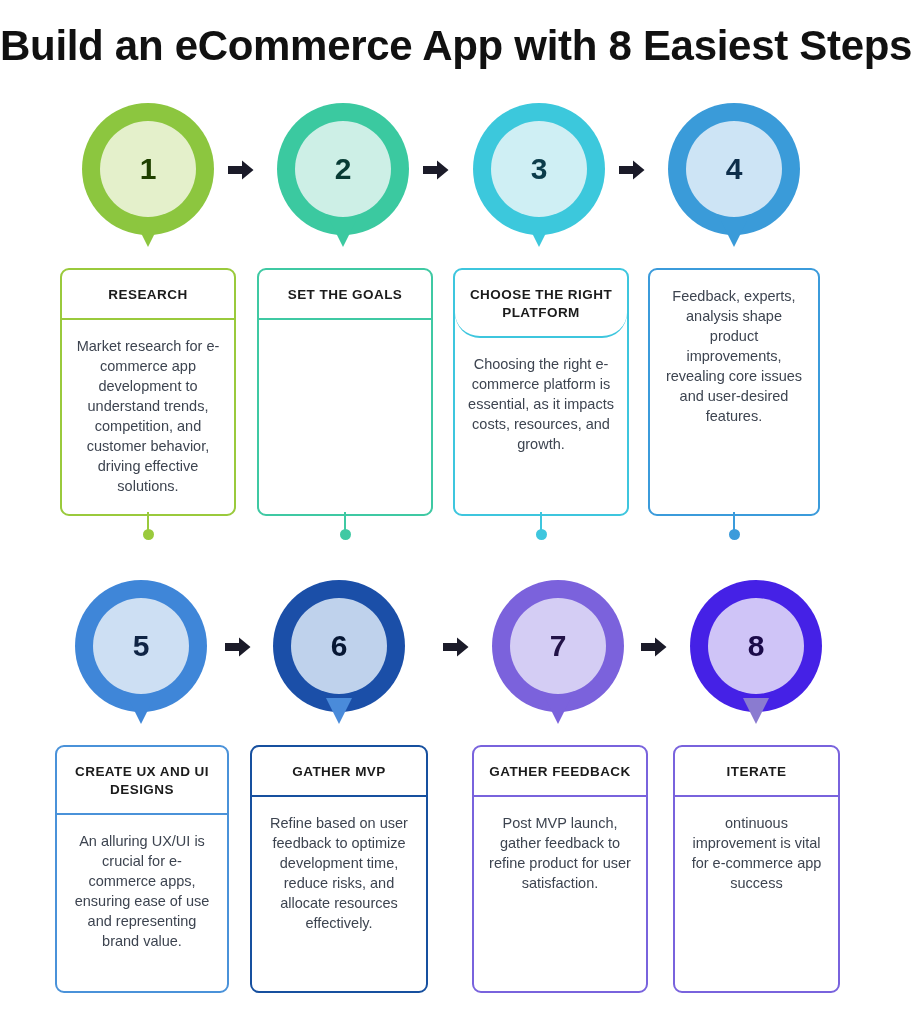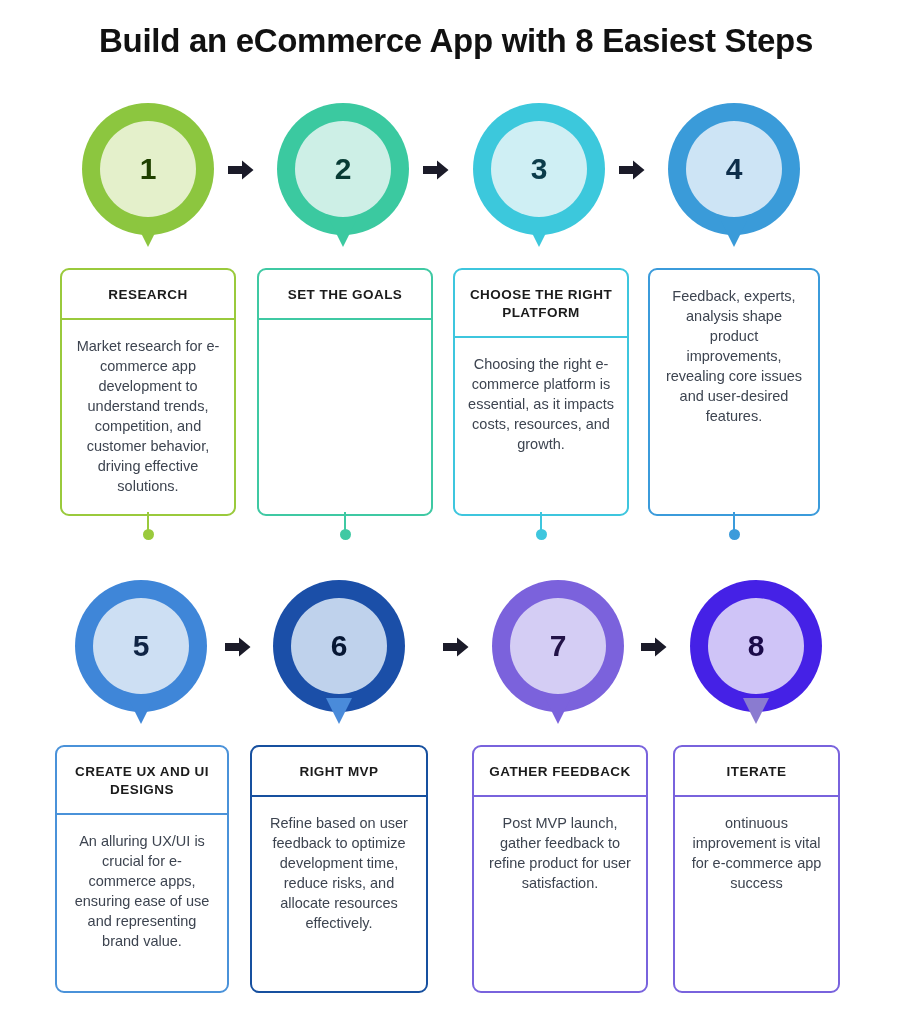--- a/index.html
+++ b/index.html
@@ -11,21 +11,21 @@
     overflow:hidden;
     position:relative;
   }
   .page{position:relative;width:912px;height:1024px;}
 
   
   .title{
     position:absolute;
     left:0;top:22px;width:912px;
     text-align:center;
-    font-size:33px;
+    font-size:42px;
     font-weight:bold;
     letter-spacing:-0.3px;
     color:#111111;
     white-space:nowrap;
   }
 
   
   .circle-row{position:absolute;left:0;width:912px;height:150px;}
   .circle-wrap{
     position:absolute;
@@ -170,21 +170,21 @@
         <div class="card-body">Market research for e-commerce app development to understand trends, competition, and customer behavior, driving effective solutions.</div>
       </div>
       <div class="stem" style="background: rgb(154, 202, 60); left: 147px; top: 512px; height: 20px;"></div>
       <div class="dot" style="background: rgb(154, 202, 60); left: 142.5px; top: 529px;"></div>
       <div class="card" style="left: 257px; top: 268px; width: 176px; height: 248px; border-color: rgb(63, 201, 163);">
         <div class="card-head" style="border-bottom-color: rgb(63, 201, 163);">SET THE GOALS</div>
       </div>
       <div class="stem" style="background: rgb(63, 201, 163); left: 344px; top: 512px; height: 20px;"></div>
       <div class="dot" style="background: rgb(63, 201, 163); left: 339.5px; top: 529px;"></div>
       <div class="card" style="left: 453px; top: 268px; width: 176px; height: 248px; border-color: rgb(62, 198, 222);">
-        <div class="card-head" style="border-bottom-color: rgb(62, 198, 222);">CHOOSE THE RIGHT PLATFORM</div>
+        <div class="card-head" style="border-bottom-color: rgb(62, 198, 222); border-radius: 25px;">CHOOSE THE RIGHT PLATFORM</div>
         <div class="card-body">Choosing the right e-commerce platform is essential, as it impacts costs, resources, and growth.</div>
       </div>
       <div class="stem" style="background: rgb(62, 198, 222); left: 540px; top: 512px; height: 20px;"></div>
       <div class="dot" style="background: rgb(62, 198, 222); left: 535.5px; top: 529px;"></div>
       <div class="card" style="left: 648px; top: 268px; width: 172px; height: 248px; border-color: rgb(59, 155, 219);">
         <div class="card-body">Feedback, experts, analysis shape product improvements, revealing core issues and user-desired features.</div>
       </div>
       <div class="stem" style="background: rgb(59, 155, 219); left: 733px; top: 512px; height: 20px;"></div>
       <div class="dot" style="background: rgb(59, 155, 219); left: 728.5px; top: 529px;"></div>
     </div>
@@ -234,21 +234,21 @@
         </svg>
       </div>
     </div>
 
   <div id="cards-row-2">
       <div class="card" style="left: 55px; top: 745px; width: 174px; height: 248px; border-color: rgb(74, 146, 217);">
         <div class="card-head" style="border-bottom-color: rgb(74, 146, 217);">CREATE UX AND UI DESIGNS</div>
         <div class="card-body">An alluring UX/UI is crucial for e-commerce apps, ensuring ease of use and representing brand value.</div>
       </div>
       <div class="card" style="left: 250px; top: 745px; width: 178px; height: 248px; border-color: rgb(23, 80, 159);">
-        <div class="card-head" style="border-bottom-color: rgb(23, 80, 159);">RIGHT MVP</div>
+        <div class="card-head" style="border-bottom-color: rgb(23, 80, 159);">GATHER MVP</div>
         <div class="card-body">Refine based on user feedback to optimize development time, reduce risks, and allocate resources effectively.</div>
       </div>
       <div class="card" style="left: 472px; top: 745px; width: 176px; height: 248px; border-color: rgb(121, 99, 221);">
         <div class="card-head" style="border-bottom-color: rgb(121, 99, 221);">GATHER FEEDBACK</div>
         <div class="card-body">Post MVP launch, gather feedback to refine product for user satisfaction.</div>
       </div>
       <div class="card" style="left: 673px; top: 745px; width: 167px; height: 248px; border-color: rgb(121, 99, 221);">
         <div class="card-head" style="border-bottom-color: rgb(121, 99, 221);">ITERATE</div>
         <div class="card-body">ontinuous improvement is vital for e-commerce app success</div>
       </div>

